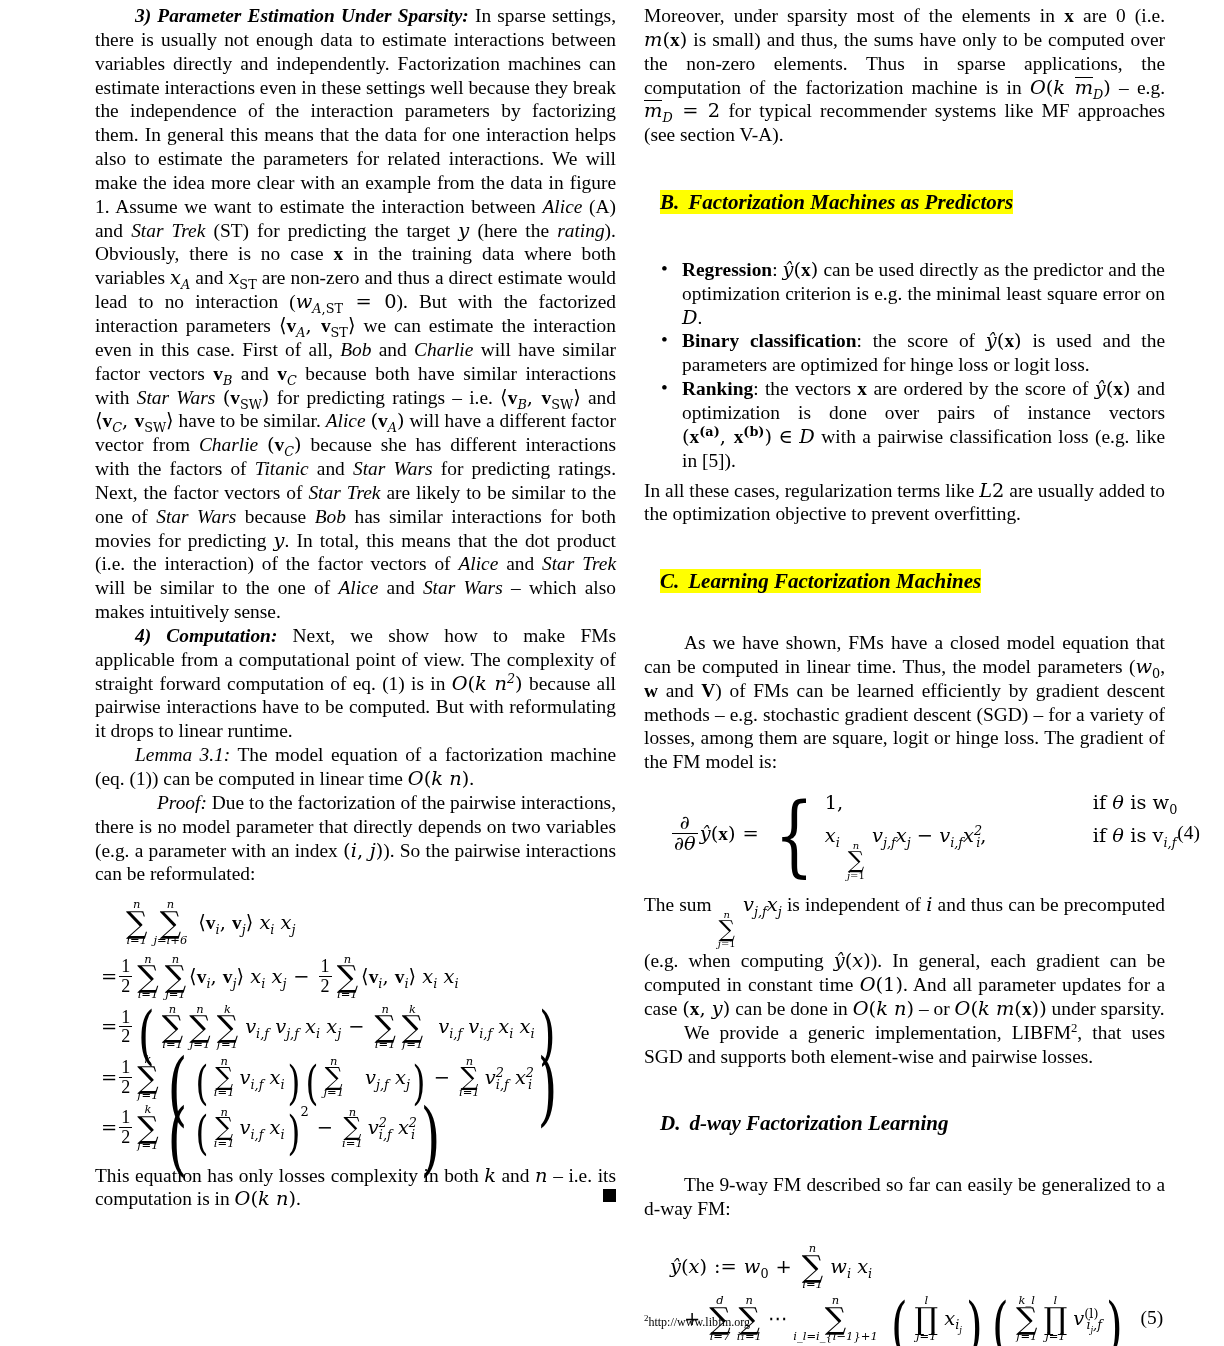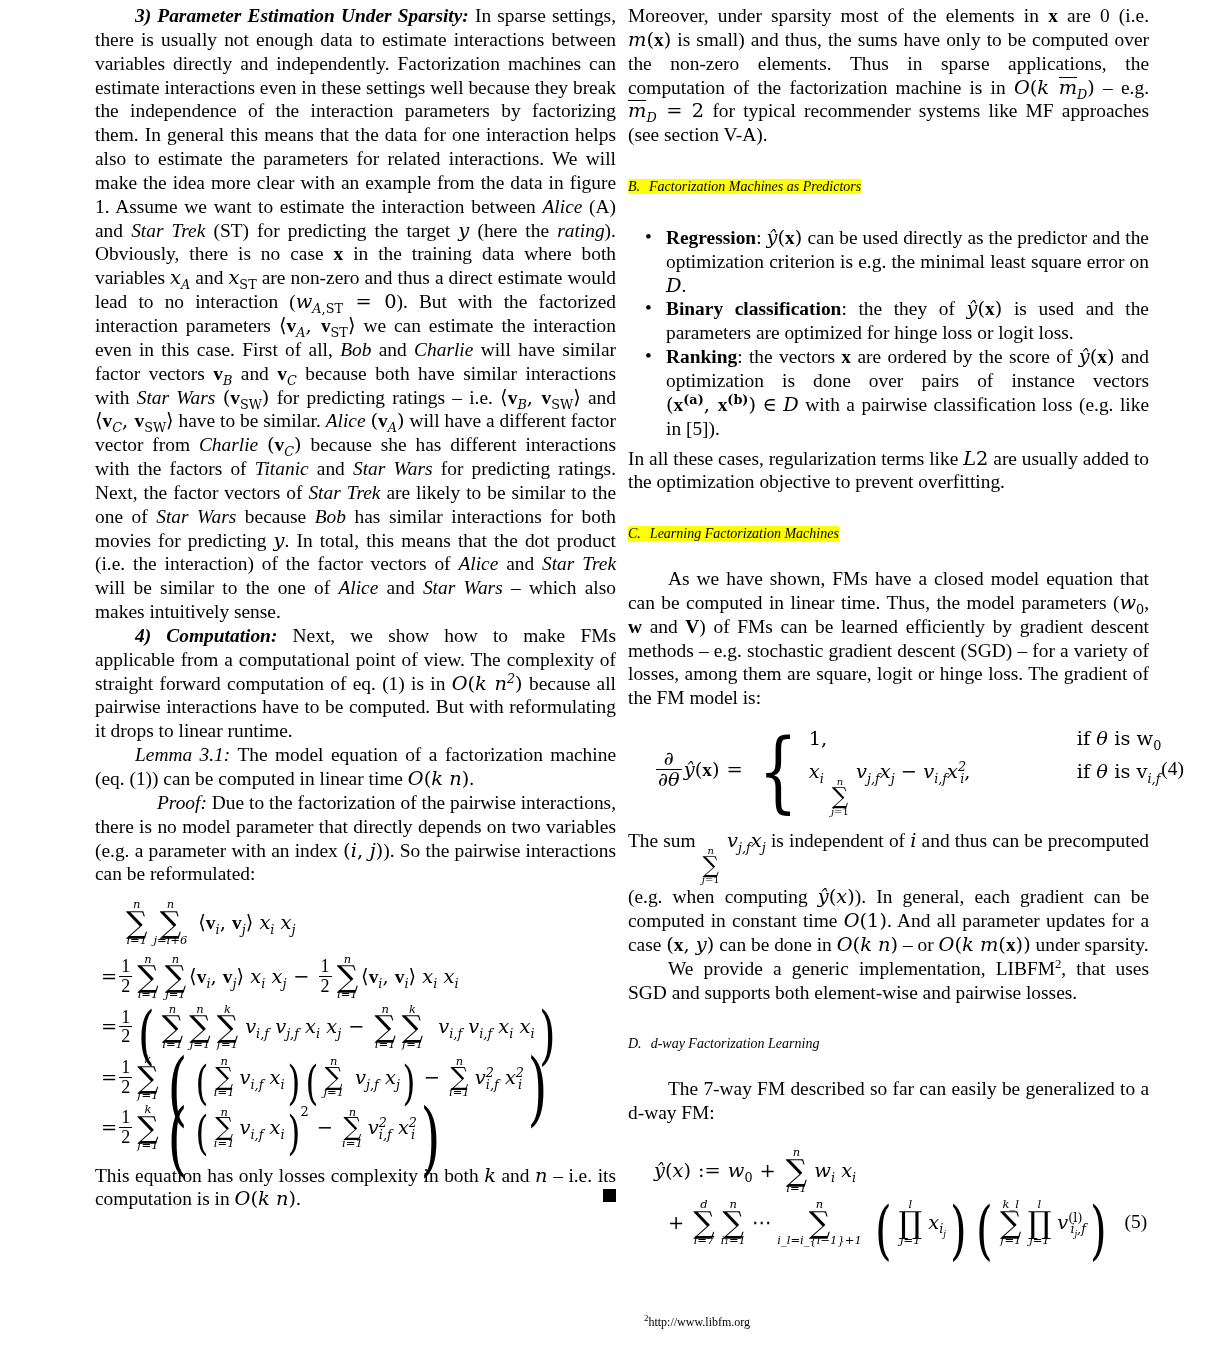--- a/index.html
+++ b/index.html
@@ -16,21 +16,21 @@
   }
   #page {
     position: relative;
     width: 1224px;
     height: 1346px;
     box-sizing: border-box;
     padding: 4px 86px 0 95px;
   }
   .columns {
     display: flex;
-    gap: 12px;
+    gap: 28px;
     align-items: flex-start;
   }
   .col {
     width: 521px;
     flex: 0 0 521px;
   }
   p {
     margin: 0;
     font-size: 19.4px;
     line-height: 23.85px;
@@ -41,25 +41,25 @@
   p.indent2 { text-indent: 40px; }
   .it { font-style: italic; }
   .bd { font-weight: bold; }
   .sc { font-variant: small-caps; }
   .hl {
     background: #FFFF00;
     box-decoration-break: clone;
     -webkit-box-decoration-break: clone;
   }
   h3.section {
-    margin: 0;
-    font-size: 14px;
+    margin: 16px;
+    font-size: 21px;
     line-height: 23.85px;
     font-style: italic;
-    font-weight: normal;
+    font-weight: bold;
     text-align: left;
   }
   h3.section .lbl { margin-right: 9px; }
   .sp-sm { height: 12px; }
   .sp-md { height: 21px; }
   .sp-lg { height: 28px; }
   .sp-xs { height: 6px; }
 
   
   .math {
@@ -330,21 +330,21 @@
             <span class="lim bot">i=1</span>
           </span>
           <span class="math" style="margin-left:2px">v<sub>i,f</sub> x<sub>i</sub></span>
           <span class="paren p1">)</span>
           <span class="paren p1">(</span>
           <span class="bigop sm">
             <span class="lim top">n</span>
             <span class="glyph">∑</span>
             <span class="lim bot">j=1</span>
           </span>
-          <span class="math" style="margin-left:8px">v<sub>j,f</sub> x<sub>j</sub></span>
+          <span class="math" style="margin-left:18px">v<sub>j,f</sub> x<sub>j</sub></span>
           <span class="paren p1">)</span>
           <span class="math mathup" style="margin:0 6px">−</span>
           <span class="bigop sm">
             <span class="lim top">n</span>
             <span class="glyph">∑</span>
             <span class="lim bot">i=1</span>
           </span>
           <span class="math" style="margin-left:2px">v<sup>2</sup><sub style="margin-left:-8px">i,f</sub> x<sup>2</sup><sub style="margin-left:-6px">i</sub></span>
           <span class="paren p3">)</span>
         </div>
@@ -396,21 +396,21 @@
 
       <h3 class="section"><span class="hl"><span class="lbl">B.</span><span>Factorization Machines as Predictors</span></span></h3>
 
       <div class="sp-md"></div>
 
 
       <div class="sp-xs"></div>
 
       <ul class="bullets">
         <li><span class="dot">•</span><span class="bd">Regression</span><span>:</span> <span class="math"><span style="position:relative">ŷ</span><span class="mathup">(</span><span class="bvec">x</span><span class="mathup">)</span></span> <span>can be used directly as the predictor and the optimization criterion is e.g. the minimal least square error on</span> <span class="math">D</span><span>.</span></li>
-        <li><span class="dot">•</span><span class="bd">Binary classification</span><span>: the they of</span> <span class="math"><span style="position:relative">ŷ</span><span class="mathup">(</span><span class="bvec">x</span><span class="mathup">)</span></span> <span>is used and the parameters are optimized for hinge loss or logit loss.</span></li>
+        <li><span class="dot">•</span><span class="bd">Binary classification</span><span>: the score of</span> <span class="math"><span style="position:relative">ŷ</span><span class="mathup">(</span><span class="bvec">x</span><span class="mathup">)</span></span> <span>is used and the parameters are optimized for hinge loss or logit loss.</span></li>
         <li><span class="dot">•</span><span class="bd">Ranking</span><span>: the vectors</span> <span class="bvec">x</span> <span>are ordered by the score of</span> <span class="math"><span style="position:relative">ŷ</span><span class="mathup">(</span><span class="bvec">x</span><span class="mathup">)</span></span> <span>and optimization is done over pairs of instance vectors</span> <span class="math"><span class="mathup">(</span><span class="bvec">x</span><sup class="up"><span class="bd">(a)</span></sup><span class="mathup">,</span> <span class="bvec">x</span><sup class="up"><span class="bd">(b)</span></sup><span class="mathup">)</span></span> <span class="math mathup">∈</span> <span class="math">D</span> <span>with a pairwise classification loss (e.g. like in [5]).</span></li>
       </ul>
 
       <div class="sp-xs"></div>
 
       <p><span>In all these cases, regularization terms like</span> <span class="math">L<span class="mathup">2</span></span> <span>are usually added to the optimization objective to prevent overfitting.</span></p>
 
       <div class="sp-lg"></div>
 
       <h3 class="section"><span class="hl"><span class="lbl">C.</span><span>Learning Factorization Machines</span></span></h3>
@@ -459,21 +459,21 @@
             </span> v<sub>j,f</sub>x<sub>j</sub></span> <span>is independent of</span> <span class="math">i</span> <span>and thus can be precomputed (e.g. when computing</span> <span class="math"><span>ŷ</span><span class="mathup">(</span>x<span class="mathup">)</span></span><span>). In general, each gradient can be computed in constant time</span> <span class="math"><span>O</span><span class="mathup">(1)</span></span><span>. And all parameter updates for a case</span> <span class="math"><span class="mathup">(</span><span class="bvec">x</span><span class="mathup">,</span> y<span class="mathup">)</span></span> <span>can be done in</span> <span class="math"><span>O</span><span class="mathup">(</span>k n<span class="mathup">)</span></span> <span>– or</span> <span class="math"><span>O</span><span class="mathup">(</span>k m<span class="mathup">(</span><span class="bvec">x</span><span class="mathup">))</span></span> <span>under sparsity.</span></p>
 
       <p class="indent2"><span>We provide a generic implementation,</span> <span class="sc">LIBFM</span><sup class="up">2</sup><span>, that uses SGD and supports both element-wise and pairwise losses.</span></p>
 
       <div class="sp-lg"></div>
 
       <h3 class="section"><span class="lbl">D.</span><span>d-way Factorization Learning</span></h3>
 
       <div class="sp-md"></div>
 
-      <p class="indent2">The 7-way FM described so far can easily be generalized to a d-way FM:</p>
+      <p class="indent2">The 9-way FM described so far can easily be generalized to a d-way FM:</p>
 
       <div class="sp-md"></div>
 
       <div class="eqblock">
         <div class="eqrow" style="padding-left:26px; margin-bottom:4px;">
           <span class="math"><span>ŷ</span><span class="mathup">(</span>x<span class="mathup">)</span></span>
           <span class="math mathup" style="margin:0 7px">:=</span>
           <span class="math">w<sub class="up">0</sub></span>
           <span class="math mathup" style="margin:0 7px">+</span>
           <span class="bigop">

